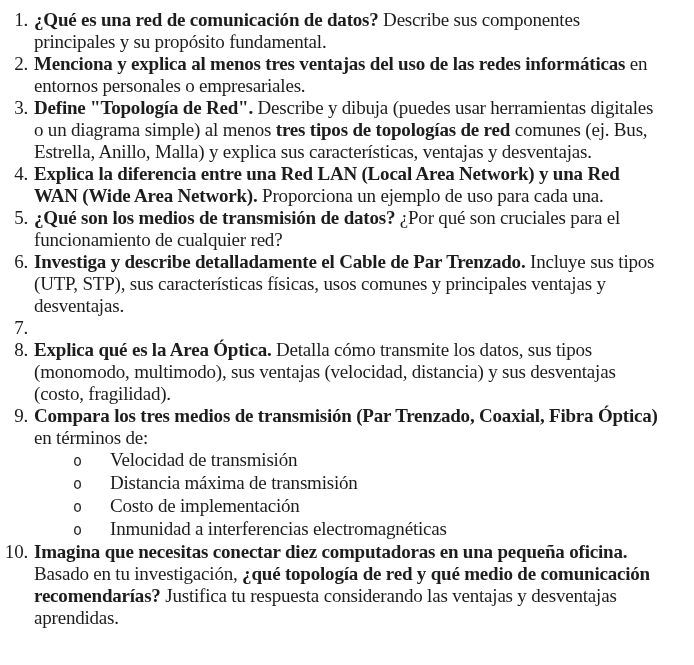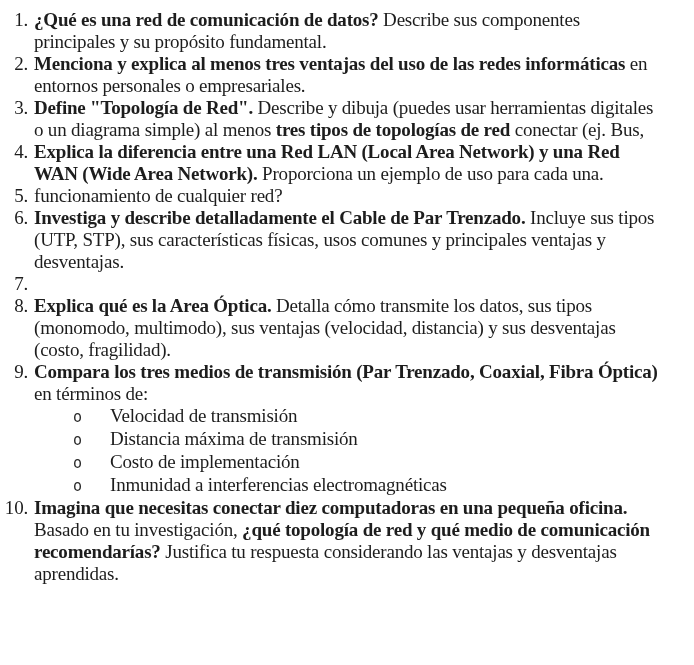--- a/index.html
+++ b/index.html
@@ -69,33 +69,35 @@
         <div class="q-num">2.</div>
         <div class="q-content">
           <div class="q-line"><span class="run-b">Menciona y explica al menos tres ventajas del uso de las redes informáticas</span><span class="run-r"> en</span></div>
           <div class="q-line"><span class="run-r">entornos personales o empresariales.</span></div>
         </div>
       </div>
       <div class="q-item">
         <div class="q-num">3.</div>
         <div class="q-content">
           <div class="q-line"><span class="run-b">Define "Topología de Red".</span><span class="run-r"> Describe y dibuja (puedes usar herramientas digitales</span></div>
-          <div class="q-line"><span class="run-r">o un diagrama simple) al menos </span><span class="run-b">tres tipos de topologías de red</span><span class="run-r"> conectar (ej. Bus,</span></div>
+          <div class="q-line"><span class="run-r">o un diagrama simple) al menos </span><span class="run-b">tres tipos de topologías de red</span><span class="run-r"> comunes (ej. Bus,</span></div>
+          <div class="q-line"><span class="run-r">Estrella, Anillo, Malla) y explica sus características, ventajas y desventajas.</span></div>
         </div>
       </div>
       <div class="q-item">
         <div class="q-num">4.</div>
         <div class="q-content">
           <div class="q-line"><span class="run-b">Explica la diferencia entre una Red LAN (Local Area Network) y una Red</span></div>
           <div class="q-line"><span class="run-b">WAN (Wide Area Network).</span><span class="run-r"> Proporciona un ejemplo de uso para cada una.</span></div>
         </div>
       </div>
       <div class="q-item">
         <div class="q-num">5.</div>
         <div class="q-content">
+          <div class="q-line"><span class="run-b">¿Qué son los medios de transmisión de datos?</span><span class="run-r"> ¿Por qué son cruciales para el</span></div>
           <div class="q-line"><span class="run-r">funcionamiento de cualquier red?</span></div>
         </div>
       </div>
       <div class="q-item">
         <div class="q-num">6.</div>
         <div class="q-content">
           <div class="q-line"><span class="run-b">Investiga y describe detalladamente el Cable de Par Trenzado.</span><span class="run-r"> Incluye sus tipos</span></div>
           <div class="q-line"><span class="run-r">(UTP, STP), sus características físicas, usos comunes y principales ventajas y</span></div>
           <div class="q-line"><span class="run-r">desventajas.</span></div>
         </div>

